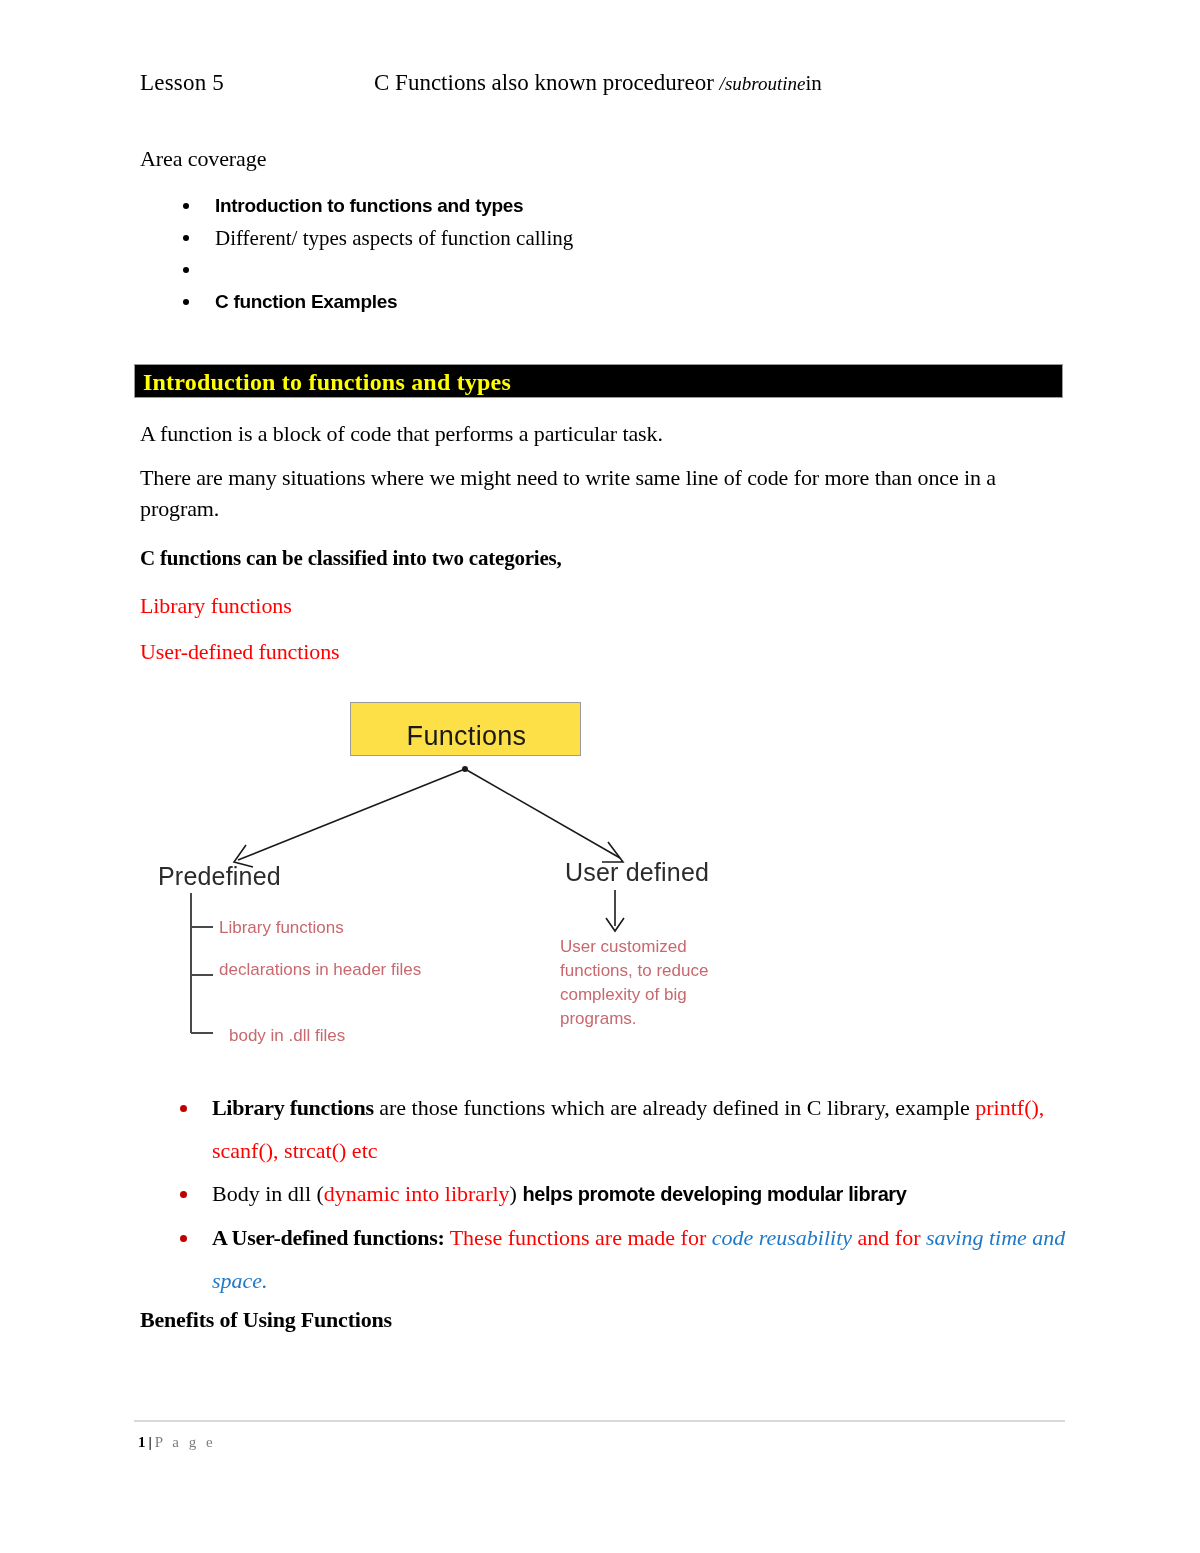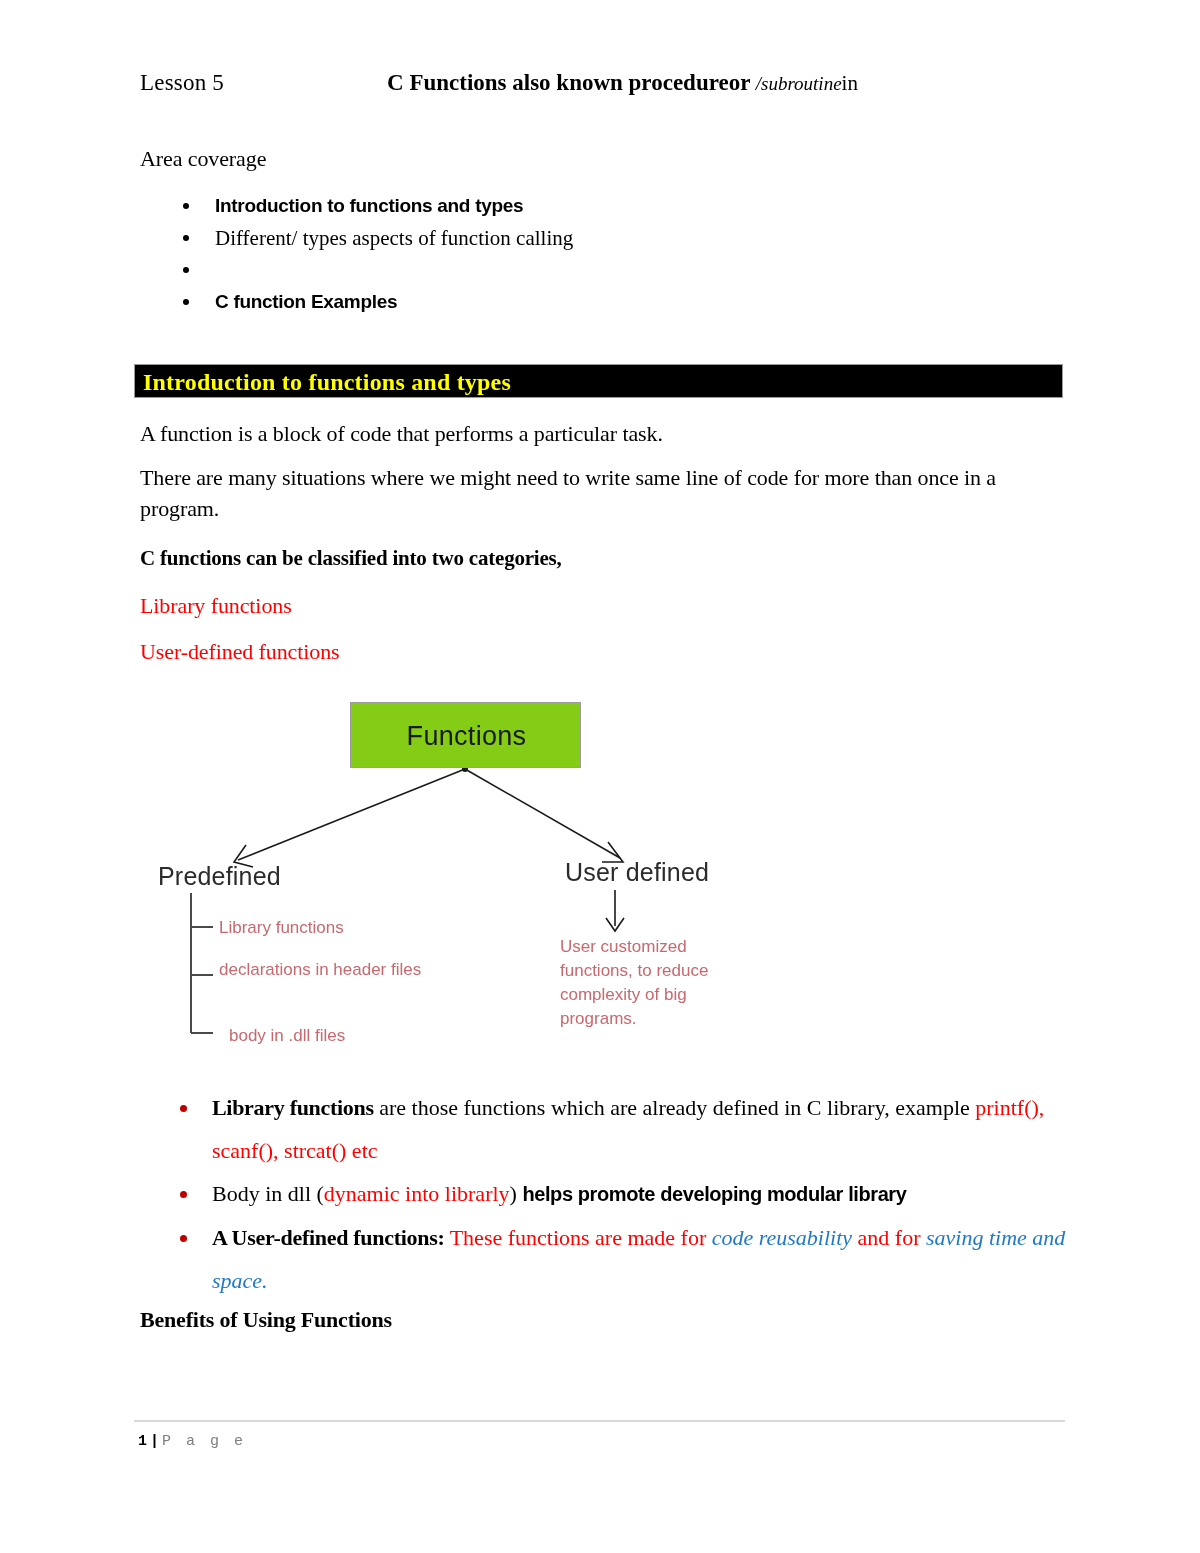--- a/index.html
+++ b/index.html
@@ -33,22 +33,21 @@
   }
   .doc-header .lesson {
     font-weight: normal;
     letter-spacing: 0.2px;
   }
   .doc-header .title-gap {
     display: inline-block;
     width: 150px;
   }
   .doc-header .title-bold {
-    font-weight: bold;
-    margin-left: 13px;
+    font-weight: normal;
   }
   .doc-header .title-italic {
     font-style: italic;
     font-size: 19px;
   }
   .doc-header .title-tail {
     font-style: normal;
     font-size: 21px;
   }
 
@@ -135,24 +134,24 @@
   .diagram svg {
     position: absolute;
     left: 0;
     top: 0;
   }
   .fn-box {
     position: absolute;
     left: 200px;
     top: 12px;
     width: 231px;
-    height: 66px;
+    height: 54px;
     border: 1px solid #9b9b9b;
     box-sizing: border-box;
-    background: #84cc16;
+    background: #fde047;
   }
   .fn-box-label {
     position: absolute;
     left: 0;
     top: 0;
     width: 231px;
     height: 66px;
     display: flex;
     align-items: center;
     justify-content: center;
@@ -224,21 +223,21 @@
     left: 134px;
     top: 1420px;
     width: 931px;
     height: 2px;
     background: #d9d9d9;
   }
   .footer-text {
     position: absolute;
     left: 138px;
     top: 1432px;
-    font-family: Liberation Mono, monospace;
+    font-family: Liberation Serif, serif;
     font-size: 15px;
     line-height: 20px;
   }
   .footer-text .pgnum { font-weight: bold; color: #000; }
   .footer-text .bar   { font-weight: bold; color: #000; margin: 0 3px; }
   .footer-text .pword { color: #7f7f7f; letter-spacing: 3px; }
 </style>
 </head>
 <body>
 

